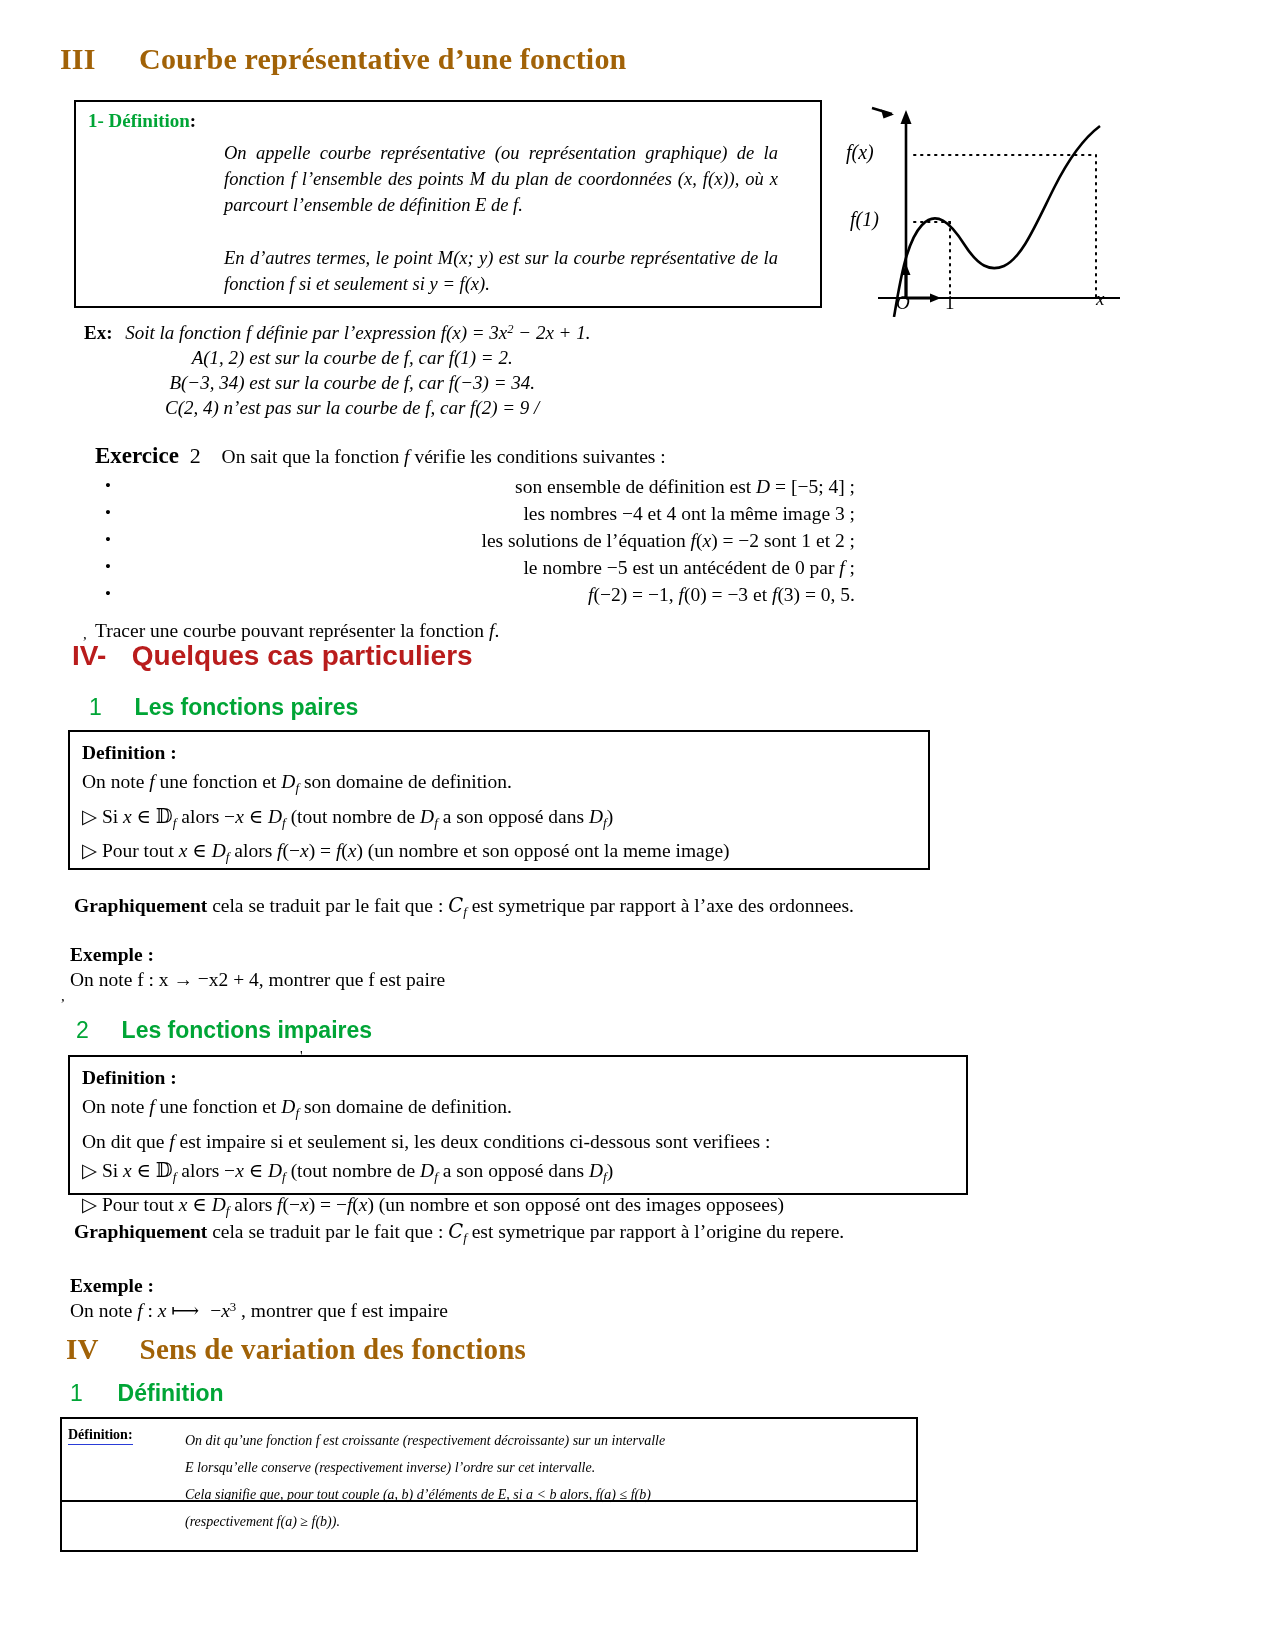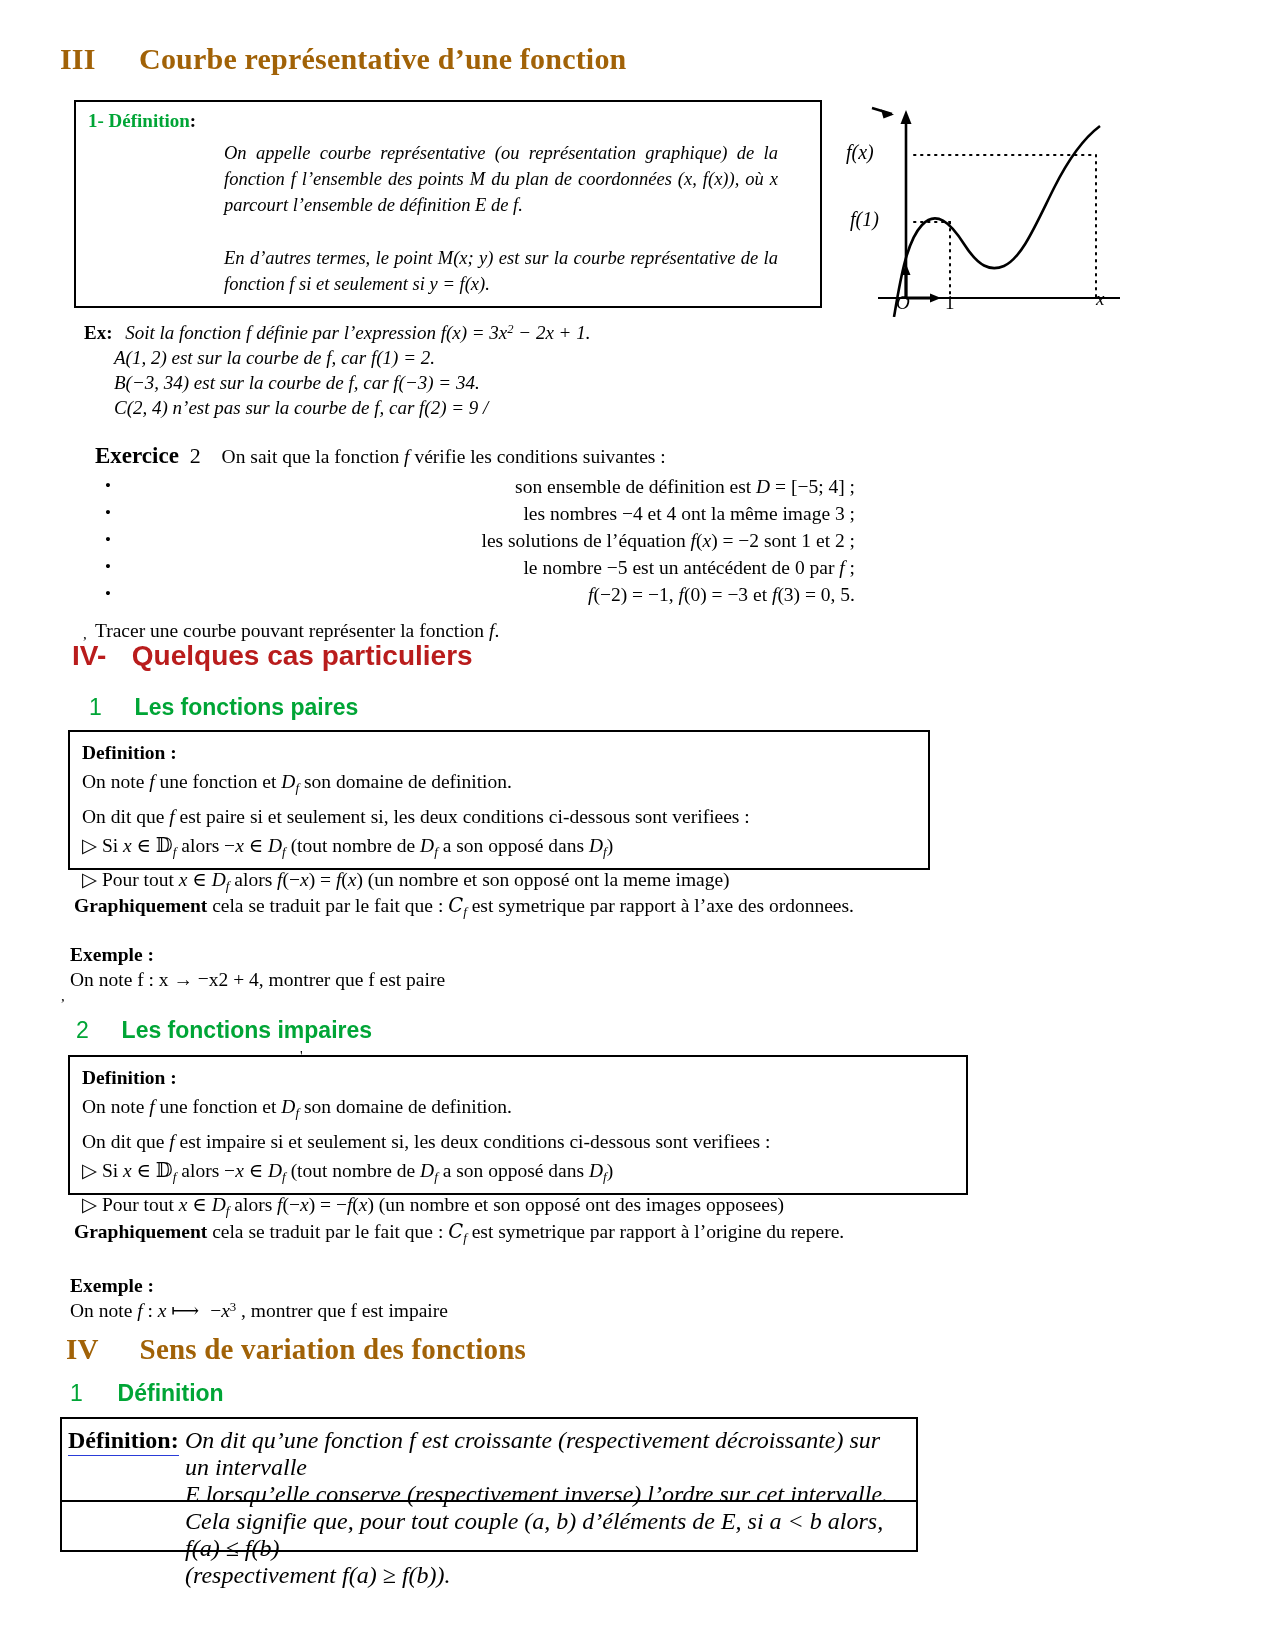--- a/index.html
+++ b/index.html
@@ -138,21 +138,21 @@
       <line x1="76" y1="130" x2="112" y2="130" stroke="#000" stroke-width="2" stroke-dasharray="1.5,5.5" stroke-linecap="round"></line>
       <line x1="112" y1="130" x2="112" y2="206" stroke="#000" stroke-width="2" stroke-dasharray="1.5,5.5" stroke-linecap="round"></line>
     </svg>
     <div class="abs it" style="left:8px; top:49px; font-size:20px;">f(x)</div>
     <div class="abs it" style="left:12px; top:116px; font-size:20px;">f(1)</div>
     <div class="abs it" style="left:58px; top:200px; font-size:19px;">O</div>
     <div class="abs" style="left:107px; top:200px; font-size:19px;">1</div>
     <div class="abs it" style="left:258px; top:196px; font-size:19px;">x</div>
   </div>
 
-  <div class="abs" style="left:84px; top:322px; font-size:19px;">
+  <div class="abs" style="left:84px; top:322px; font-size:19px;text-align:center;">
     <div style="position:relative;">
       <span class="bd">Ex:</span>
       <span class="it" style="margin-left:8px;">Soit la fonction <span class="math">f</span> définie par l’expression
         <span class="math">f</span>(<span class="math">x</span>) = 3<span class="math">x</span><sup class="sp">2</sup>
         − 2<span class="math">x</span> + 1.</span>
       
     </div>
     <div class="it" style="margin-left:30px; margin-top:3px;">
       <span class="math">A</span>(1,&nbsp;2) est sur la courbe de <span class="math">f</span>, car
       <span class="math">f</span>(1) = 2.
@@ -208,22 +208,20 @@
     <span style="display:inline-block; width:20px;"></span>
     <span>Les fonctions paires</span>
   </div>
 
   <div class="boxed" style="left:68px; top:730px; width:862px; height:140px;">
     <div class="abs" style="left:12px; top:6px; font-size:19.5px; line-height:29px; width:840px;">
       <div class="bd">Definition :</div>
       <div>On note <span class="math">f</span> une fonction et
         <span class="math">D</span><sub class="sf">f</sub> son domaine de definition.
         </div>
-      <div>On dit que <span class="math">f</span> est paire si et seulement si, les deux conditions ci-dessous sont verifiees :
-        </div>
       <div class="tri">Si <span class="math">x</span> ∈ 𝔻<sub class="sf">f</sub> alors −<span class="math">x</span> ∈
         <span class="math">D</span><sub class="sf">f</sub> (tout nombre de <span class="math">D</span><sub class="sf">f</sub> a son opposé dans
         <span class="math">D</span><sub class="sf">f</sub>)
         </div>
       <div class="tri">Pour tout <span class="math">x</span> ∈
         <span class="math">D</span><sub class="sf">f</sub> alors <span class="math">f</span>(−<span class="math">x</span>) =
         <span class="math">f</span>(<span class="math">x</span>) (un nombre et son opposé ont la meme image)
         </div>
     </div>
   </div>
@@ -295,21 +293,21 @@
 
   <div class="abs sub-head-green" style="left:70px; top:1380px; font-family:'Liberation Sans','DejaVu Sans',sans-serif;">
     <span class="num">1</span>
     <span style="display:inline-block; width:22px;"></span>
     <span>Définition</span>
   </div>
 
   <div class="boxed" style="left:60px; top:1417px; width:858px; height:110px;"></div>
   <div class="boxed" style="left:60px; top:1500px; width:858px; height:52px;"></div>
 
-  <div class="abs" style="left:68px; top:1427px; width:840px; font-size:24px;">
+  <div class="abs" style="left:68px; top:1427px; width:840px; font-size:14px;">
     <div style="position:relative;">
       <span class="def-label-ul abs" style="left:0; top:0;">Définition:</span>
       <div class="it" style="margin-left:117px; line-height:27px;">
         <div>On dit qu’une fonction <span class="math">f</span> est croissante (respectivement décroissante) sur un intervalle
           </div>
         <div><span class="math">E</span> lorsqu’elle conserve (respectivement inverse) l’ordre sur cet intervalle.
           </div>
         <div>Cela signifie que, pour tout couple (<span class="math">a</span>, <span class="math">b</span>) d’éléments de <span class="math">E</span>, si
           <span class="math">a</span> &lt; <span class="math">b</span> alors, <span class="math">f</span>(<span class="math">a</span>) ≤ <span class="math">f</span>(<span class="math">b</span>)
           </div>

